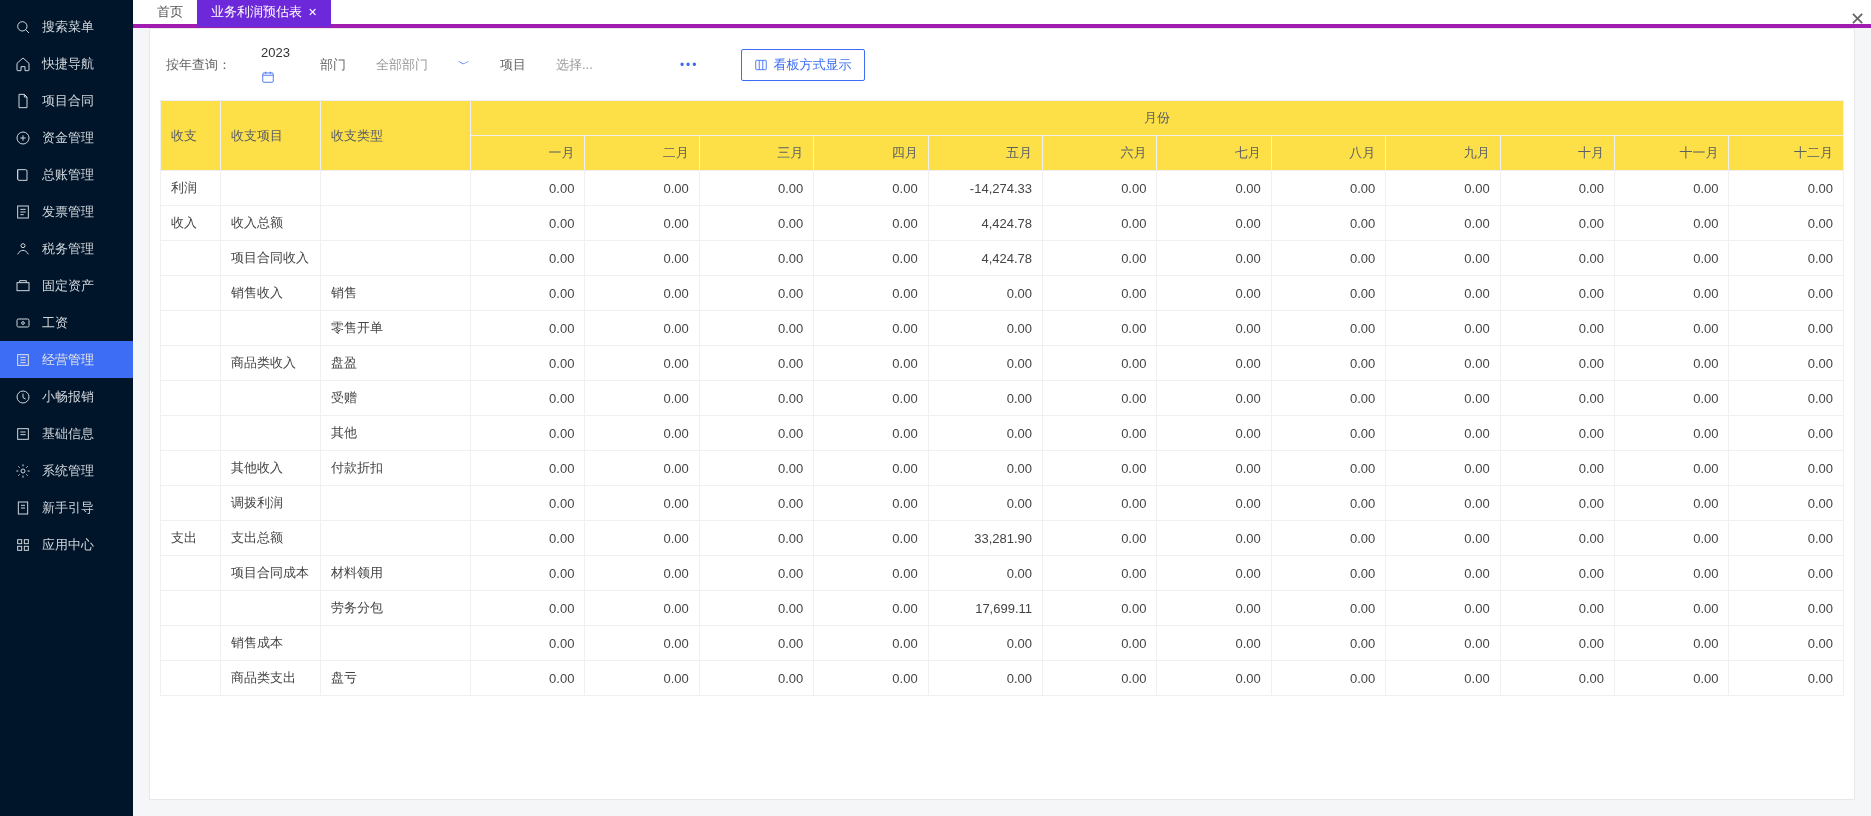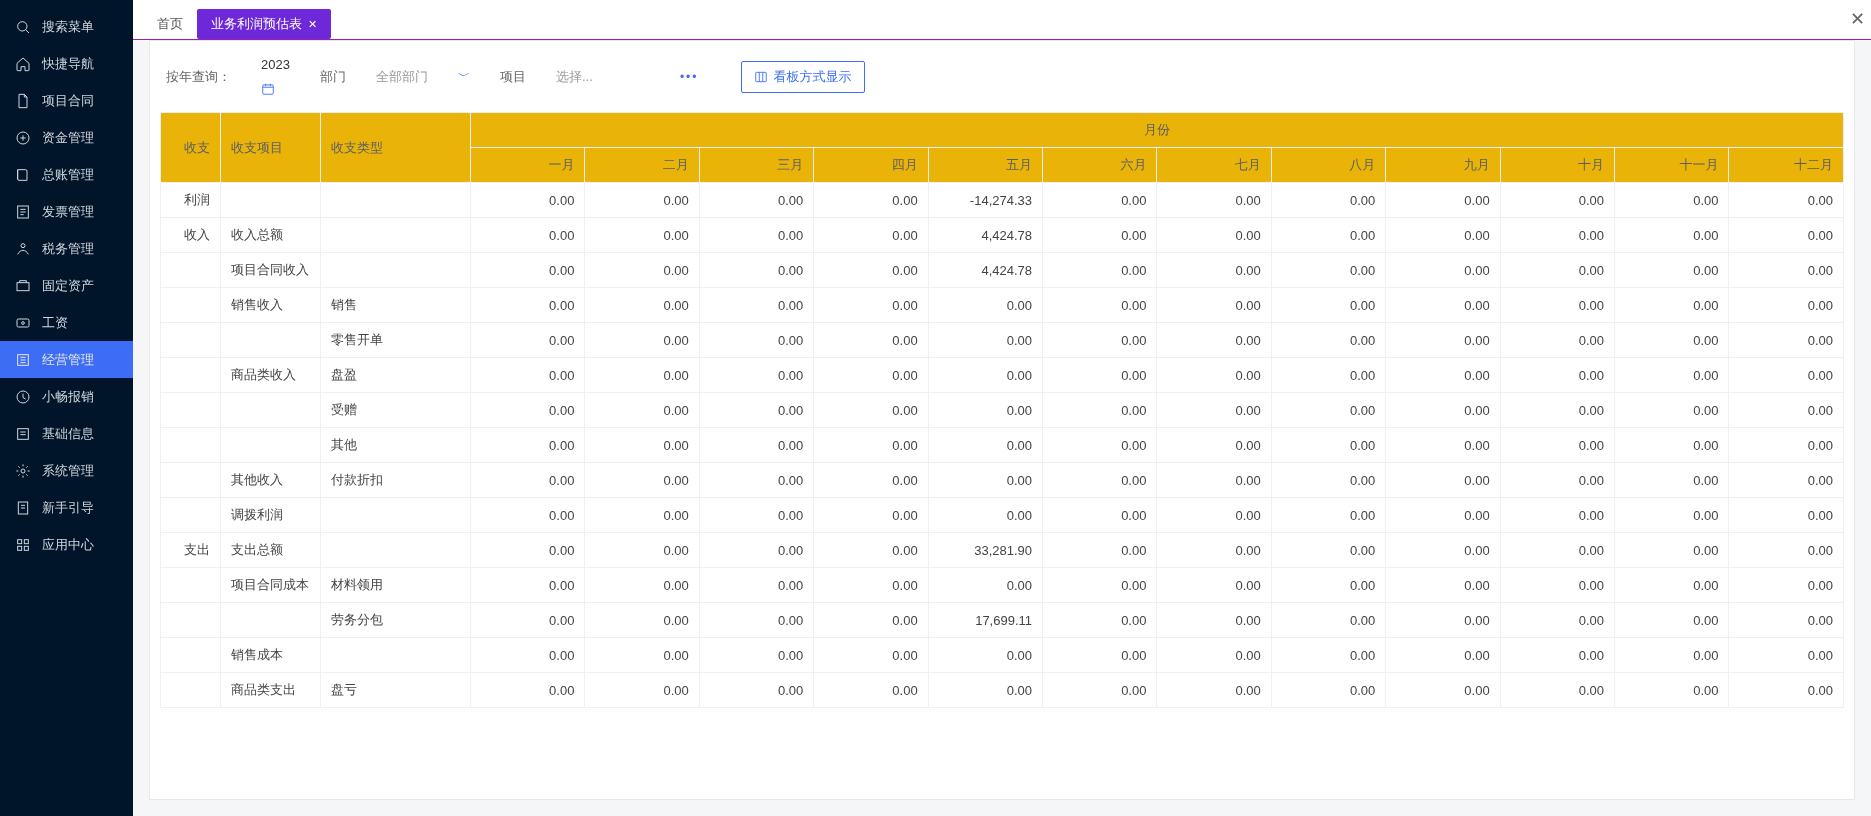--- a/index.html
+++ b/index.html
@@ -10,21 +10,21 @@
 .sidebar { width: 133px; background: #001529; color: #a6adb4; display: flex; flex-direction: column; padding-top: 8px; }
 .sidebar-item { display: flex; align-items: center; height: 37px; padding: 0 14px; cursor: pointer; font-size: 13px; color: #d0d6dc; }
 .sidebar-item.active { background: #3d6df5; color: #e5e5e5; }
 .sidebar-item .icon { width: 18px; height: 18px; margin-right: 10px; display: inline-flex; align-items: center; justify-content: center; }
 .sidebar-item .icon svg { width: 16px; height: 16px; fill: none; stroke: currentColor; stroke-width: 1.5; }
 
 
 .main { flex: 1; display: flex; flex-direction: column; background: #f5f6f8; min-width: 0; }
 
 
-.tabs-bar { height: 40px; background: #fff; display: flex; align-items: flex-end; padding: 0 10px; border-bottom: 1px solid #a21caf; position: relative; }
+.tabs-bar { height: 28px; background: #fff; display: flex; align-items: center; padding: 0 10px; border-bottom: 4px solid #a21caf; position: relative; }
 .tab { padding: 0 14px; height: 30px; display: inline-flex; align-items: center; font-size: 13px; color: #555; cursor: pointer; }
 .tab.active { background: #6d28d9; color: #fff; border-radius: 2px; }
 .tab .close { margin-left: 6px; font-size: 11px; }
 .close-all { position: absolute; right: 6px; top: 8px; font-size: 18px; color: #666; cursor: pointer; }
 
 
 .page-header { display: flex; align-items: center; justify-content: space-between; padding: 14px 20px 10px; }
 .page-title { font-size: 18px; color: #222; font-weight: 500; }
 .page-actions { display: flex; gap: 16px; color: #666; font-size: 13px; }
 .page-action { display: inline-flex; align-items: center; gap: 4px; cursor: pointer; }
@@ -49,23 +49,23 @@
 .select-box.dept { color: #999; justify-content: space-between; }
 .select-box .caret { color: #3d6df5; font-size: 12px; }
 .dots { color: #3d6df5; letter-spacing: 2px; font-size: 12px; cursor: pointer; }
 .kanban-btn { border: 1px solid #3d6df5; color: #3d6df5; background: #fff; padding: 6px 12px; font-size: 13px; display: inline-flex; align-items: center; gap: 6px; cursor: pointer; border-radius: 2px; margin-left: 20px; }
 .kanban-btn svg { width: 14px; height: 14px; stroke: currentColor; fill: none; stroke-width: 1.5; }
 
 
 .table-wrap { flex: 1; overflow: auto; margin: 0 10px 10px; }
 table { border-collapse: collapse; min-width: 100%; font-size: 13px; }
 th, td { border: 1px solid #eef0f3; padding: 8px 10px; white-space: nowrap; }
-thead th { background: #eab308; color: #5a5f66; font-weight: 500; text-align: center; margin-top: 24px; }
+thead th { background: #fde047; color: #5a5f66; font-weight: 500; text-align: center; margin-top: 24px; }
 tbody td { color: #444; }
-.col-c1 { width: 60px; text-align: right; }
+.col-c1 { width: 60px; text-align: left; }
 .col-c2 { width: 100px; text-align: left; }
 .col-c3 { width: 150px; text-align: left; }
 .num { text-align: right; min-width: 96px; }
 
 
 .table-wrap::-webkit-scrollbar { height: 10px; width: 10px; }
 .table-wrap::-webkit-scrollbar-thumb { background: #c8ccd2; border-radius: 5px; }
 .table-wrap::-webkit-scrollbar-track { background: #e8eaed; }
 </style>
 </head>

